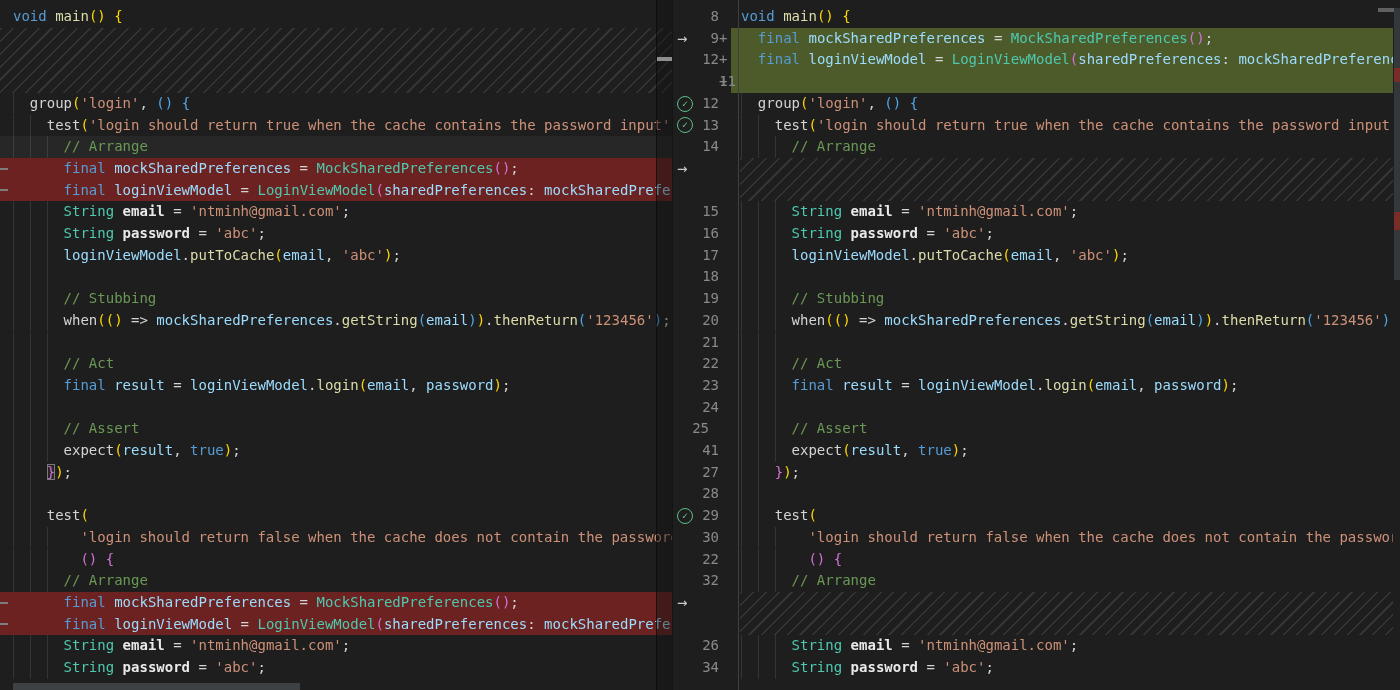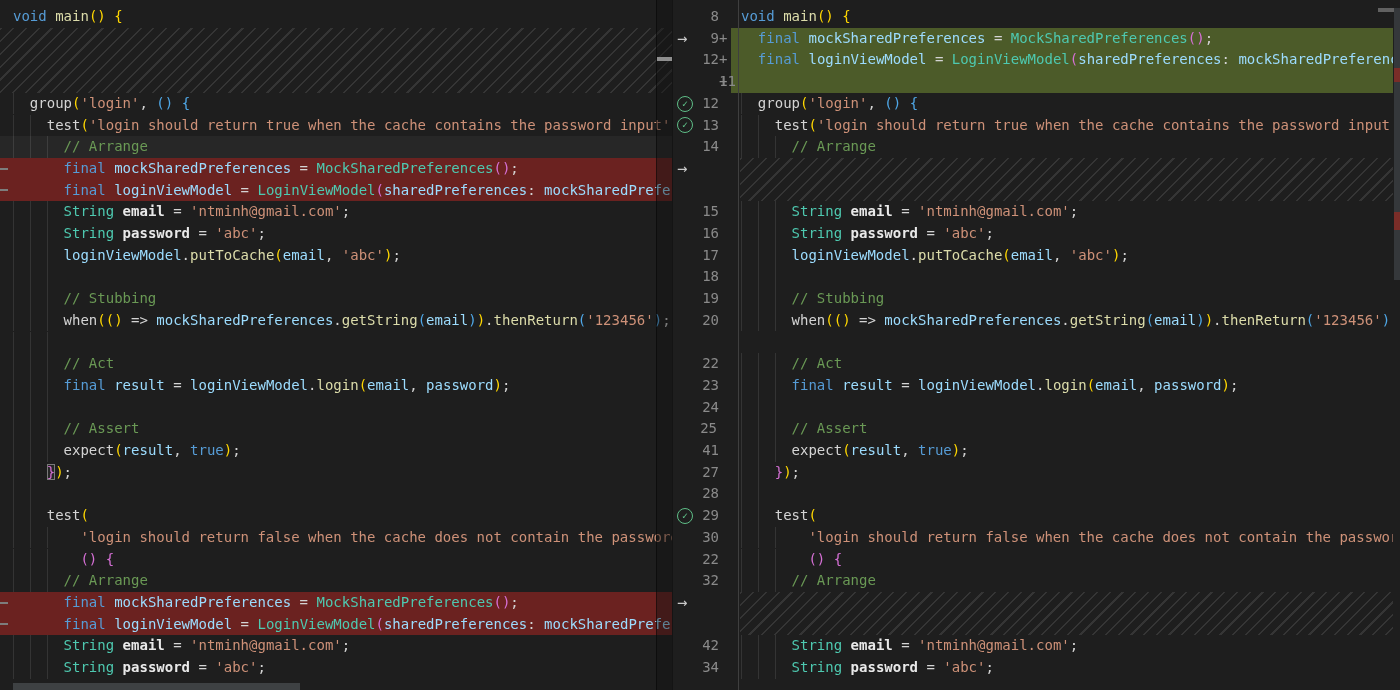--- a/index.html
+++ b/index.html
@@ -310,20 +310,27 @@
         <div class="code" style="left: 68px;"><span class="tok-cmt">      // Stubbing</span></div>
         <div class="lnum" style="left: 14px; width: 32px;">19</div>
       </div>
       <div class="row" style="top: 309.8px; height: 21.7px;">
         <div class="guide" style="left: 68px;"></div>
         <div class="guide" style="left: 84.86px;"></div>
         <div class="guide" style="left: 101.72px;"></div>
         <div class="code" style="left: 68px;"><span class="tok-pln">      when</span><span class="tok-b1">(()</span><span class="tok-pln"> =&gt; </span><span class="tok-var">mockSharedPreferences</span><span class="tok-pln">.</span><span class="tok-fn">getString</span><span class="tok-b2">(</span><span class="tok-var">email</span><span class="tok-b2">)</span><span class="tok-b1">)</span><span class="tok-pln">.</span><span class="tok-fn">thenReturn</span><span class="tok-b2">(</span><span class="tok-str">'123456'</span><span class="tok-b2">)</span><span class="tok-pln">;</span></div>
         <div class="lnum" style="left: 14px; width: 32px;">20</div>
       </div>
+      <div class="row" style="top: 331.5px; height: 21.7px;">
+        <div class="guide" style="left: 68px;"></div>
+        <div class="guide" style="left: 84.86px;"></div>
+        <div class="guide" style="left: 101.72px;"></div>
+        <div class="code" style="left: 68px;"></div>
+        <div class="lnum" style="left: 14px; width: 32px;">21</div>
+      </div>
       <div class="row" style="top: 353.2px; height: 21.7px;">
         <div class="guide" style="left: 68px;"></div>
         <div class="guide" style="left: 84.86px;"></div>
         <div class="guide" style="left: 101.72px;"></div>
         <div class="code" style="left: 68px;"><span class="tok-cmt">      // Act</span></div>
         <div class="lnum" style="left: 14px; width: 32px;">22</div>
       </div>
       <div class="row" style="top: 374.9px; height: 21.7px;">
         <div class="guide" style="left: 68px;"></div>
         <div class="guide" style="left: 84.86px;"></div>
@@ -336,21 +343,21 @@
         <div class="guide" style="left: 84.86px;"></div>
         <div class="guide" style="left: 101.72px;"></div>
         <div class="code" style="left: 68px;"></div>
         <div class="lnum" style="left: 14px; width: 32px;">24</div>
       </div>
       <div class="row" style="top: 418.3px; height: 21.7px;">
         <div class="guide" style="left: 68px;"></div>
         <div class="guide" style="left: 84.86px;"></div>
         <div class="guide" style="left: 101.72px;"></div>
         <div class="code" style="left: 68px;"><span class="tok-cmt">      // Assert</span></div>
-        <div class="lnum" style="left: 12px; width: 32px;">25</div>
+        <div class="lnum" style="left: 4px; width: 32px;">25</div>
       </div>
       <div class="row" style="top: 440px; height: 21.7px;">
         <div class="guide" style="left: 68px;"></div>
         <div class="guide" style="left: 84.86px;"></div>
         <div class="guide" style="left: 101.72px;"></div>
         <div class="code" style="left: 68px;"><span class="tok-pln">      expect</span><span class="tok-b1">(</span><span class="tok-var">result</span><span class="tok-pln">, </span><span class="tok-kw">true</span><span class="tok-b1">)</span><span class="tok-pln">;</span></div>
         <div class="lnum" style="left: 14px; width: 32px;">41</div>
       </div>
       <div class="row" style="top: 461.7px; height: 21.7px;">
         <div class="guide" style="left: 68px;"></div>
@@ -394,21 +401,21 @@
       </div>
       <div class="row" style="top: 591.9px; height: 43.4px;">
         <div class="hatchfill" style="left: 67px; width: 654px;"></div>
         <div class="gutter-icon arrow-glyph" style="left: 4px; top: 0px;">→</div>
       </div>
       <div class="row" style="top: 635.3px; height: 21.7px;">
         <div class="guide" style="left: 68px;"></div>
         <div class="guide" style="left: 84.86px;"></div>
         <div class="guide" style="left: 101.72px;"></div>
         <div class="code" style="left: 68px;"><span class="tok-pln">      </span><span class="tok-type">String</span><span class="tok-pln"> </span><span class="tok-decl">email</span><span class="tok-pln"> = </span><span class="tok-str">'ntminh@gmail.com'</span><span class="tok-pln">;</span></div>
-        <div class="lnum" style="left: 14px; width: 32px;">42</div>
+        <div class="lnum" style="left: 14px; width: 32px;">26</div>
       </div>
       <div class="row" style="top: 657px; height: 21.7px;">
         <div class="guide" style="left: 68px;"></div>
         <div class="guide" style="left: 84.86px;"></div>
         <div class="guide" style="left: 101.72px;"></div>
         <div class="code" style="left: 68px;"><span class="tok-pln">      </span><span class="tok-type">String</span><span class="tok-pln"> </span><span class="tok-decl">password</span><span class="tok-pln"> = </span><span class="tok-str">'abc'</span><span class="tok-pln">;</span></div>
         <div class="lnum" style="left: 14px; width: 32px;">34</div>
       </div>
     </div>
 

